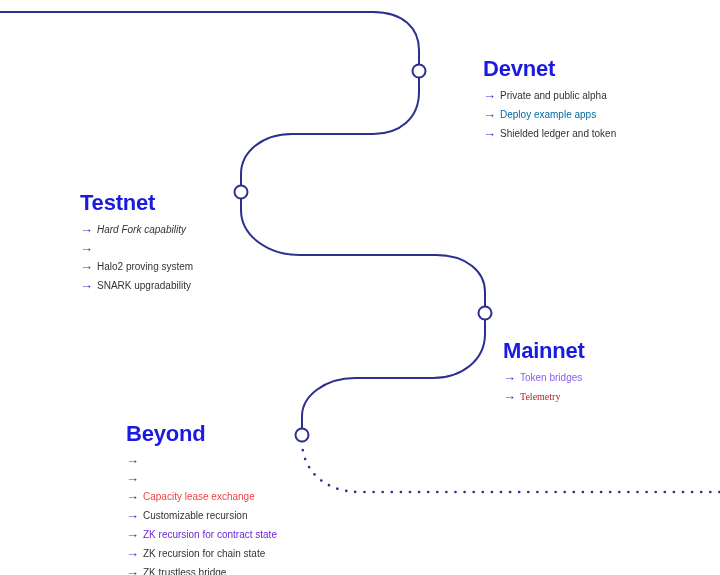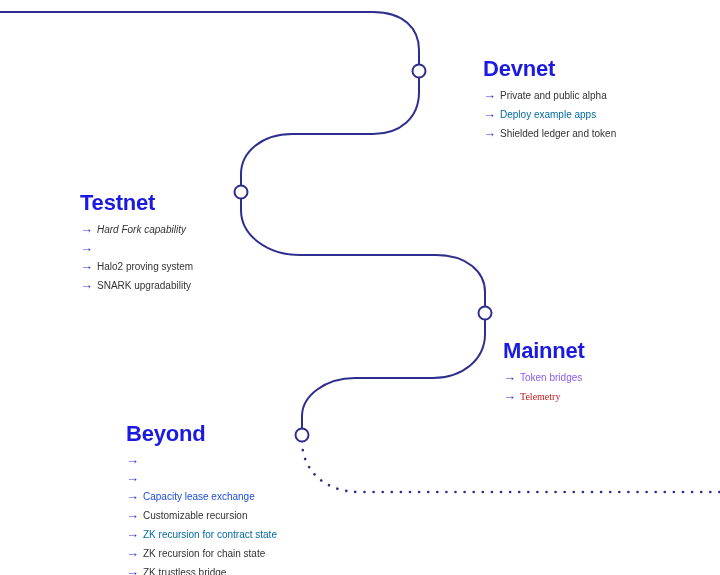--- a/index.html
+++ b/index.html
@@ -157,29 +157,29 @@
   <div class="milestone-title" style="color: rgb(26, 26, 224);">Beyond</div>
   <ul class="milestone-list">
     <li class="milestone-item">
       <span class="item-arrow" style="color: rgb(51, 51, 204);">→</span>
     </li>
     <li class="milestone-item">
       <span class="item-arrow" style="color: rgb(51, 51, 204);">→</span>
     </li>
     <li class="milestone-item">
       <span class="item-arrow" style="color: rgb(51, 51, 204);">→</span>
-      <span class="item-label" style="color: #1d4ed8;">Capacity lease exchange</span>
+      <span class="item-label" style="color: #ef4444;">Capacity lease exchange</span>
     </li>
     <li class="milestone-item">
       <span class="item-arrow" style="color: rgb(51, 51, 204);">→</span>
       <span class="item-label" style="color: rgb(51, 51, 51);">Customizable recursion</span>
     </li>
     <li class="milestone-item">
       <span class="item-arrow" style="color: rgb(51, 51, 204);">→</span>
-      <span class="item-label" style="color: #0369a1;">ZK recursion for contract state</span>
+      <span class="item-label" style="color: #6d28d9;">ZK recursion for contract state</span>
     </li>
     <li class="milestone-item">
       <span class="item-arrow" style="color: rgb(51, 51, 204);">→</span>
       <span class="item-label" style="color: rgb(51, 51, 51);">ZK recursion for chain state</span>
     </li>
     <li class="milestone-item">
       <span class="item-arrow" style="color: rgb(51, 51, 204);">→</span>
       <span class="item-label" style="color: rgb(51, 51, 51);">ZK trustless bridge</span>
     </li>
   </ul>

